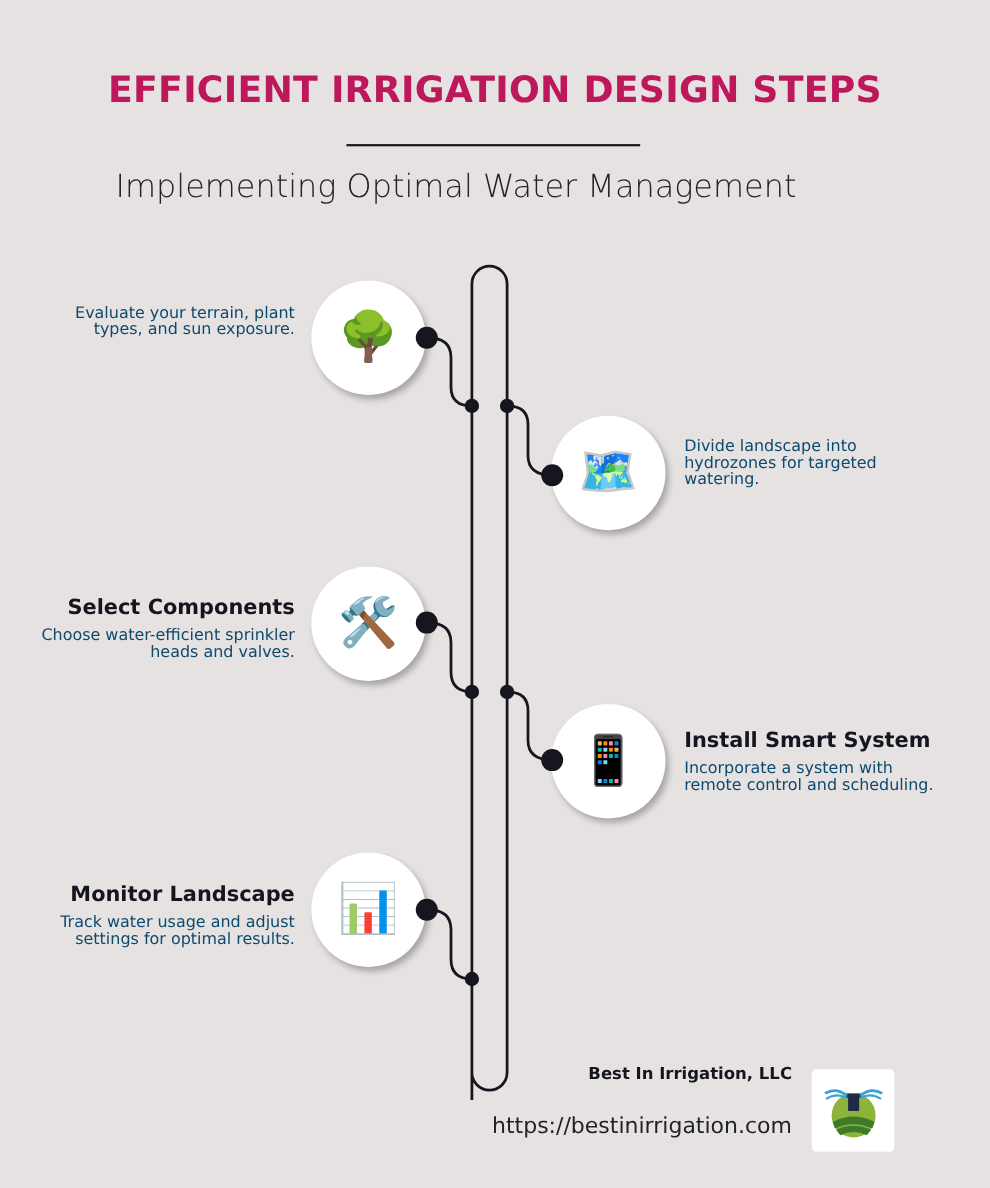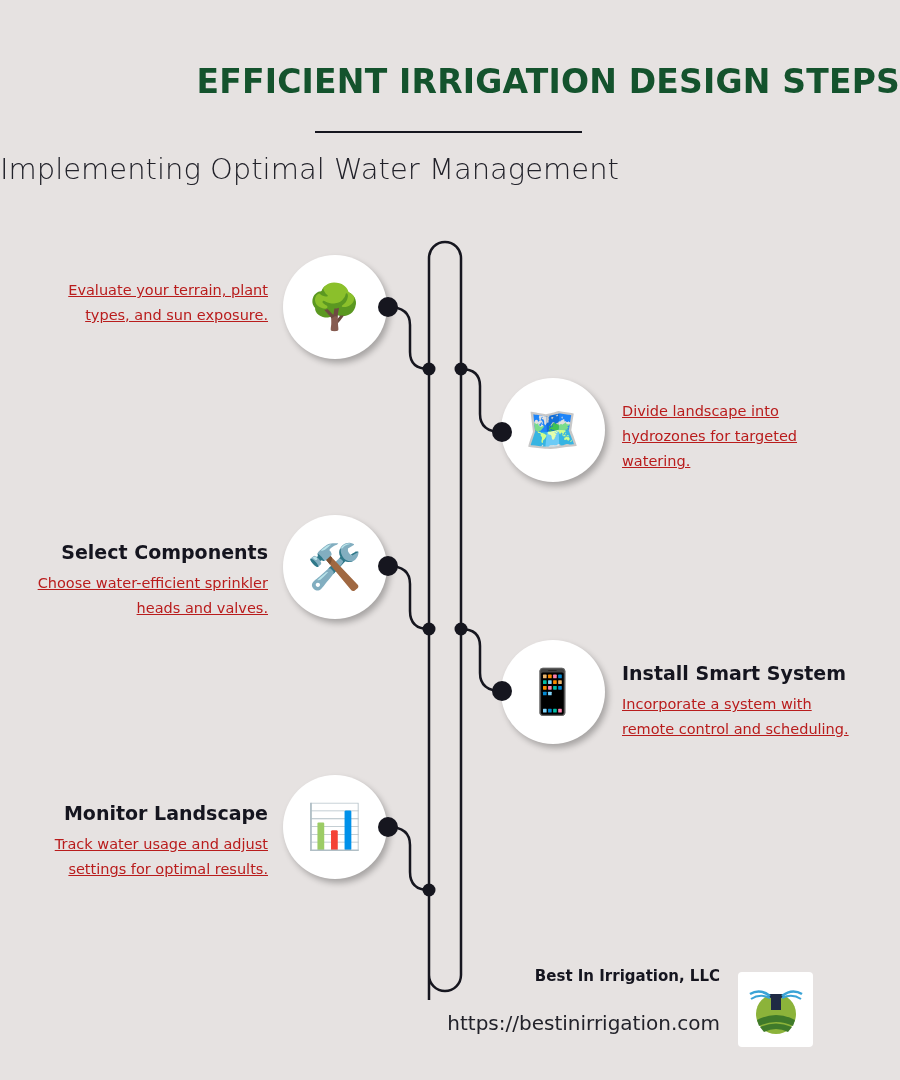--- a/index.html
+++ b/index.html
@@ -1,39 +1,39 @@
 <!DOCTYPE html>
 <html><head>
 <meta charset="utf-8">
 <style>
   html, body { margin:0; padding:0; }
   body {
     width:900px; height:1080px; background:#e6e2e1; position:relative; overflow:hidden;
     font-family: "DejaVu Sans", sans-serif; color:#15151f;
   }
   .title {
-    position:absolute; top:62px; left:0; width:900px; text-align:right;
-    font-size:33px; font-weight:bold; letter-spacing:0.2px; color:#14532d;
+    position:absolute; top:62px; left:0; width:900px; text-align:center;
+    font-size:33px; font-weight:bold; letter-spacing:0.2px; color:#be185d;
   }
   .rule { position:absolute; left:315px; top:131px; width:267px; height:2px; background:#16161f; }
   .subtitle {
-    position:absolute; top:152px; left:0; width:724px; text-align:left;
+    position:absolute; top:152px; left:0; width:724px; text-align:right;
     font-size:29px; font-weight:300; color:#22222a;
   }
   svg.lines { position:absolute; left:0; top:0; }
   .circle {
     position:absolute; width:104px; height:104px; border-radius:50%; background:#fff;
     box-shadow: 3px 4px 6px rgba(0,0,0,0.28);
     display:flex; align-items:center; justify-content:center; font-size:44px; line-height:1;
   }
   .step { position:absolute; width:240px; }
   .step.left { text-align:right; }
   .step.right { text-align:left; }
   .step h3 { margin:0 0 8px 0; font-size:19px; font-weight:bold; color:#15151f; }
-  .step p { margin:0; font-size:14.5px; line-height:25px; color:#b91c1c;text-decoration:underline; }
+  .step p { margin:0; font-size:14.5px; line-height:15px; color:#0c4a6e; }
   .footer-name { position:absolute; right:180px; top:967px; font-size:15px; font-weight:bold; color:#15151f; }
   .footer-url { position:absolute; right:180px; top:1011px; font-size:20px; color:#22222a; }
   .logo {
     position:absolute; left:738px; top:972px; width:75px; height:75px; background:#fff; border-radius:4px;
     display:flex; align-items:center; justify-content:center;
   }
 </style>
 </head>
 <body>
 

